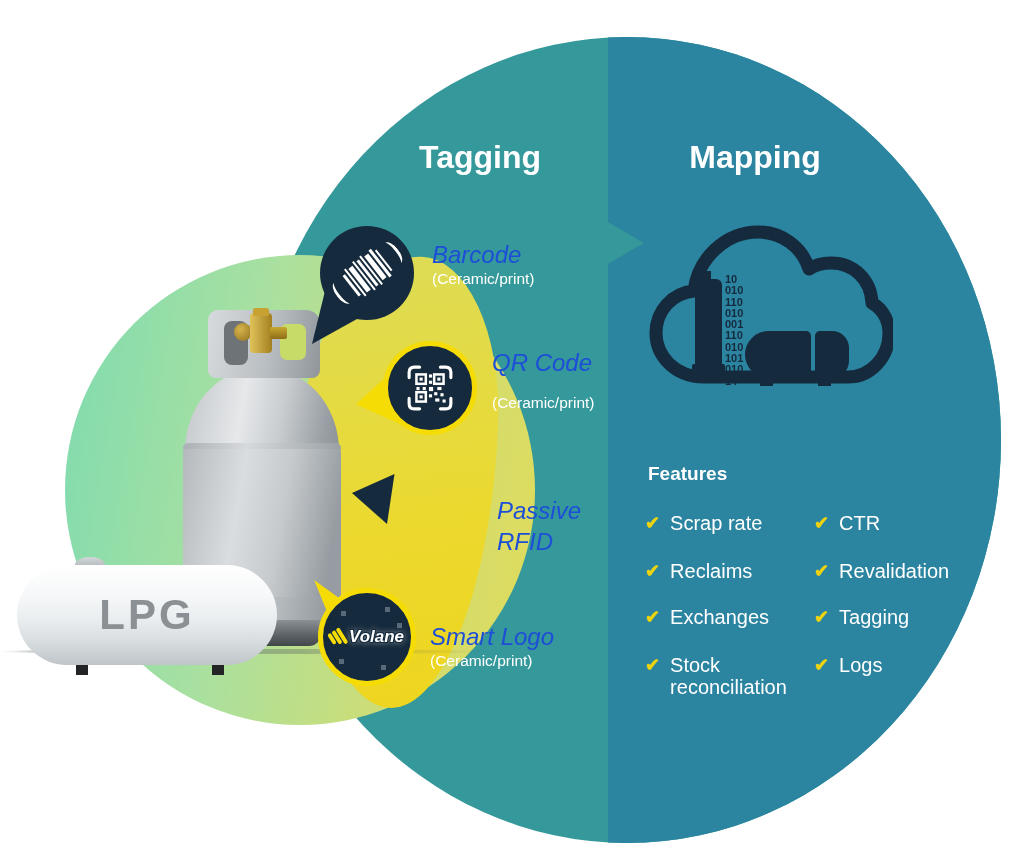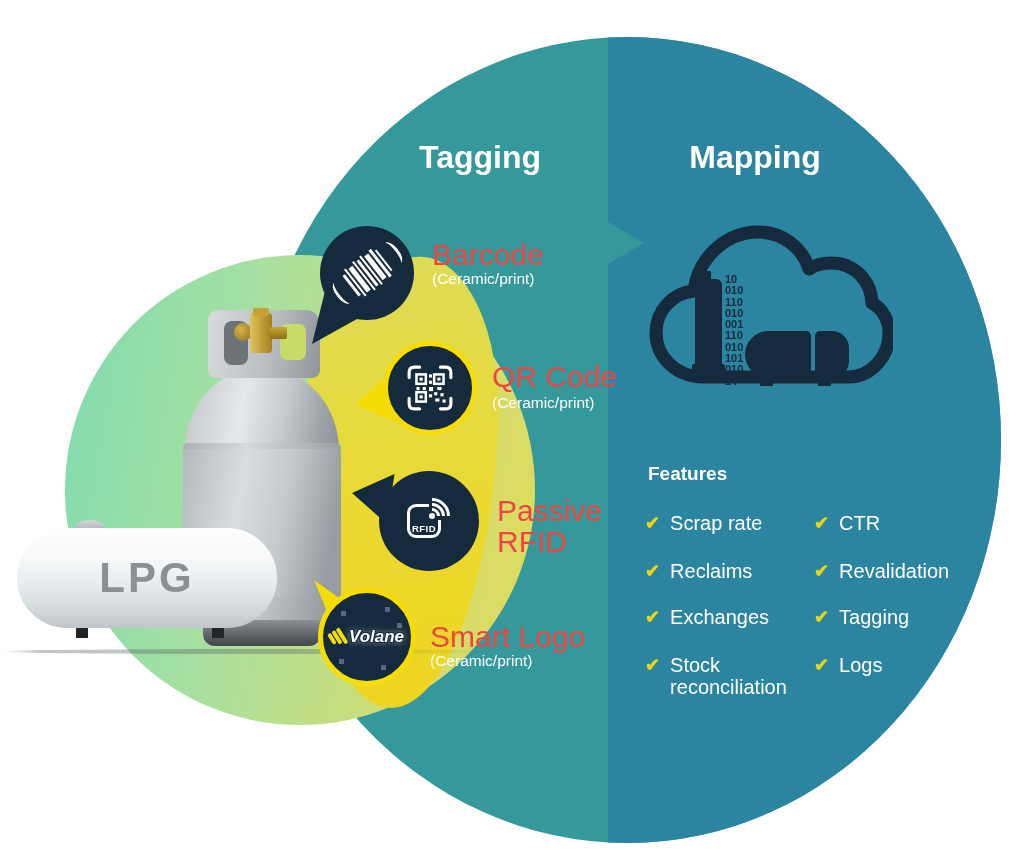--- a/index.html
+++ b/index.html
@@ -41,21 +41,21 @@
   .cyl-body{position:absolute;left:3px;top:144px;width:158px;height:150px;border-radius:4px;
     background:linear-gradient(100deg,#b4b9bd,#dadde0 35%,#c6cacd 60%,#969ca1 90%);}
   .cyl-lower{position:absolute;left:8px;top:292px;width:148px;height:26px;border-radius:0 0 30px 30px;
     background:linear-gradient(100deg,#a9aeb2,#caced1 40%,#8d9398);}
   .cyl-skirt{position:absolute;left:23px;top:315px;width:118px;height:26px;border-radius:0 0 12px 12px;
     background:linear-gradient(180deg,#8a9094,#5c6165 60%,#42474a);}
 
   
   .ground-shadow{position:absolute;left:0;top:649px;width:510px;height:5px;border-radius:50%;
     background:linear-gradient(90deg,rgba(80,90,95,0) 0%,rgba(80,90,95,.35) 8%,rgba(80,90,95,.35) 58%,rgba(80,90,95,0) 96%);}
-  .tank{position:absolute;left:17px;top:520px;width:262px;height:120px;}
+  .tank{position:absolute;left:17px;top:557px;width:262px;height:120px;}
   .tank-cap{position:absolute;left:58px;top:0;width:30px;height:16px;border-radius:50%;
     background:linear-gradient(180deg,#d3d7da,#9fa5a9);}
   .tank-leg{position:absolute;width:12px;height:22px;background:#222426;top:96px;}
   .tank-body{position:absolute;left:0;top:8px;width:260px;height:100px;border-radius:50px;
     background:linear-gradient(180deg,#ffffff 0%,#f6f8f9 30%,#e9edef 55%,#d6dbde 78%,#bfc5c9 100%);
     display:flex;align-items:center;justify-content:center;}
   .tank-label{font-size:42px;font-weight:700;color:#8b9095;letter-spacing:3px;}
 
   
   .section-title{position:absolute;width:200px;text-align:center;color:#fff;font-size:32px;font-weight:700;}
@@ -82,21 +82,21 @@
 
   
   .volane{position:relative;display:flex;align-items:center;}
   .wing{position:relative;width:16px;height:20px;margin-right:3px;}
   .wing i{position:absolute;width:3.5px;background:#f6dc05;transform:rotate(-32deg);border-radius:2px;}
   .volane-text{font-size:17px;font-weight:700;font-style:italic;color:#fff;
     text-shadow:-1px -1px 0 #152a3c,1px -1px 0 #152a3c,-1px 1px 0 #152a3c,1px 1px 0 #152a3c,0 0 6px rgba(255,255,255,.85);}
   .qrdot{position:absolute;width:5px;height:5px;background:rgba(170,185,195,.45);}
 
   
-  .item-label{position:absolute;color:#ef4444;font-size:30px;line-height:31px;font-weight:400;}
+  .item-label{position:absolute;color:#1d4ed8;font-size:24px;line-height:31px;font-weight:400;font-style:italic;}
   .item-note{position:absolute;color:#fff;font-size:15.5px;font-weight:400;}
 
   
   .cloud{position:absolute;left:648px;top:214px;width:245px;height:185px;}
   .navy{background:#152a3c;}
   .cloud-cyl-cap{position:absolute;left:50px;top:57px;width:13px;height:9px;}
   .cloud-cyl-body{position:absolute;left:47px;top:65px;width:27px;height:95px;border-radius:6px 6px 2px 2px;}
   .cloud-cyl-skirt{position:absolute;left:44px;top:150px;width:33px;height:17px;border-radius:2px 2px 5px 5px;}
   .binary{position:absolute;left:77px;top:60px;font-family:Liberation Sans, sans-serif;
     font-size:11px;line-height:11.3px;font-weight:700;color:#152a3c;}
@@ -201,51 +201,40 @@
         <rect x="30" y="22" width="4" height="3"></rect>
           <rect x="27" y="27" width="3" height="3"></rect>
         <rect x="33" y="28" width="3" height="3"></rect>
           <rect x="28" y="33" width="4" height="3"></rect>
         <rect x="35" y="34" width="3" height="3"></rect>
           <rect x="22" y="29" width="3" height="3"></rect>
       </g>
     </svg>
   </div>
 
-  <div class="badge" style="left:379px;top:471px;width:100px;height:100px">
-    <div class="rfid-icon">
-      <div class="rfid-rect"></div>
-      <div class="rfid-patch"></div>
-      <div class="wifi" style="left:19px;top:11px;width:16px;height:16px"></div>
-      <div class="wifi" style="left:14px;top:6px;width:26px;height:26px"></div>
-      <div class="wifi" style="left:9px;top:1px;width:36px;height:36px"></div>
-      <div class="rfid-dot"></div>
-      <div class="rfid-label">RFID</div>
-    </div>
-  </div>
 
   <div class="badge ringed" style="left:318px;top:588px;width:98px;height:98px">
     <span class="qrdot" style="left:18px;top:18px"></span>
     <span class="qrdot" style="left:62px;top:14px"></span>
     <span class="qrdot" style="left:74px;top:30px"></span>
     <span class="qrdot" style="left:16px;top:66px"></span>
     <span class="qrdot" style="left:58px;top:72px"></span>
     <div class="volane">
       <span class="wing">
         <i style="left:0;top:6px;height:12px"></i>
         <i style="left:5px;top:3px;height:15px"></i>
         <i style="left:10px;top:0;height:18px"></i>
       </span>
       <span class="volane-text">Volane</span>
     </div>
   </div>
 
   <div class="item-label" style="left:432px;top:239px">Barcode</div>
   <div class="item-note" style="left:432px;top:270px">(Ceramic/print)</div>
-  <div class="item-label" style="left:492px;top:361px">QR Code</div>
+  <div class="item-label" style="left:492px;top:347px">QR Code</div>
   <div class="item-note" style="left:492px;top:394px">(Ceramic/print)</div>
   <div class="item-label" style="left:430px;top:621px">Smart Logo</div>
   <div class="item-label" style="left:497px;top:495px;width:110px">Passive RFID</div>
   <div class="item-note" style="left:430px;top:652px">(Ceramic/print)</div>
 
   <div class="cloud">
     <svg width="245" height="180" viewBox="0 0 245 180">
       <path d="M 56 163 C 26 163 8 141 8 119 C 8 97 24 79 46 77 C 50 44 78 18 110 18
                C 134 18 154 33 161 55 C 167 51 175 49 183 49 C 206 49 223 66 224 89
                C 235 95 241 107 241 119 C 241 143 223 163 200 163 Z" fill="none" stroke="#152a3c" stroke-width="13" stroke-linejoin="round"></path>

